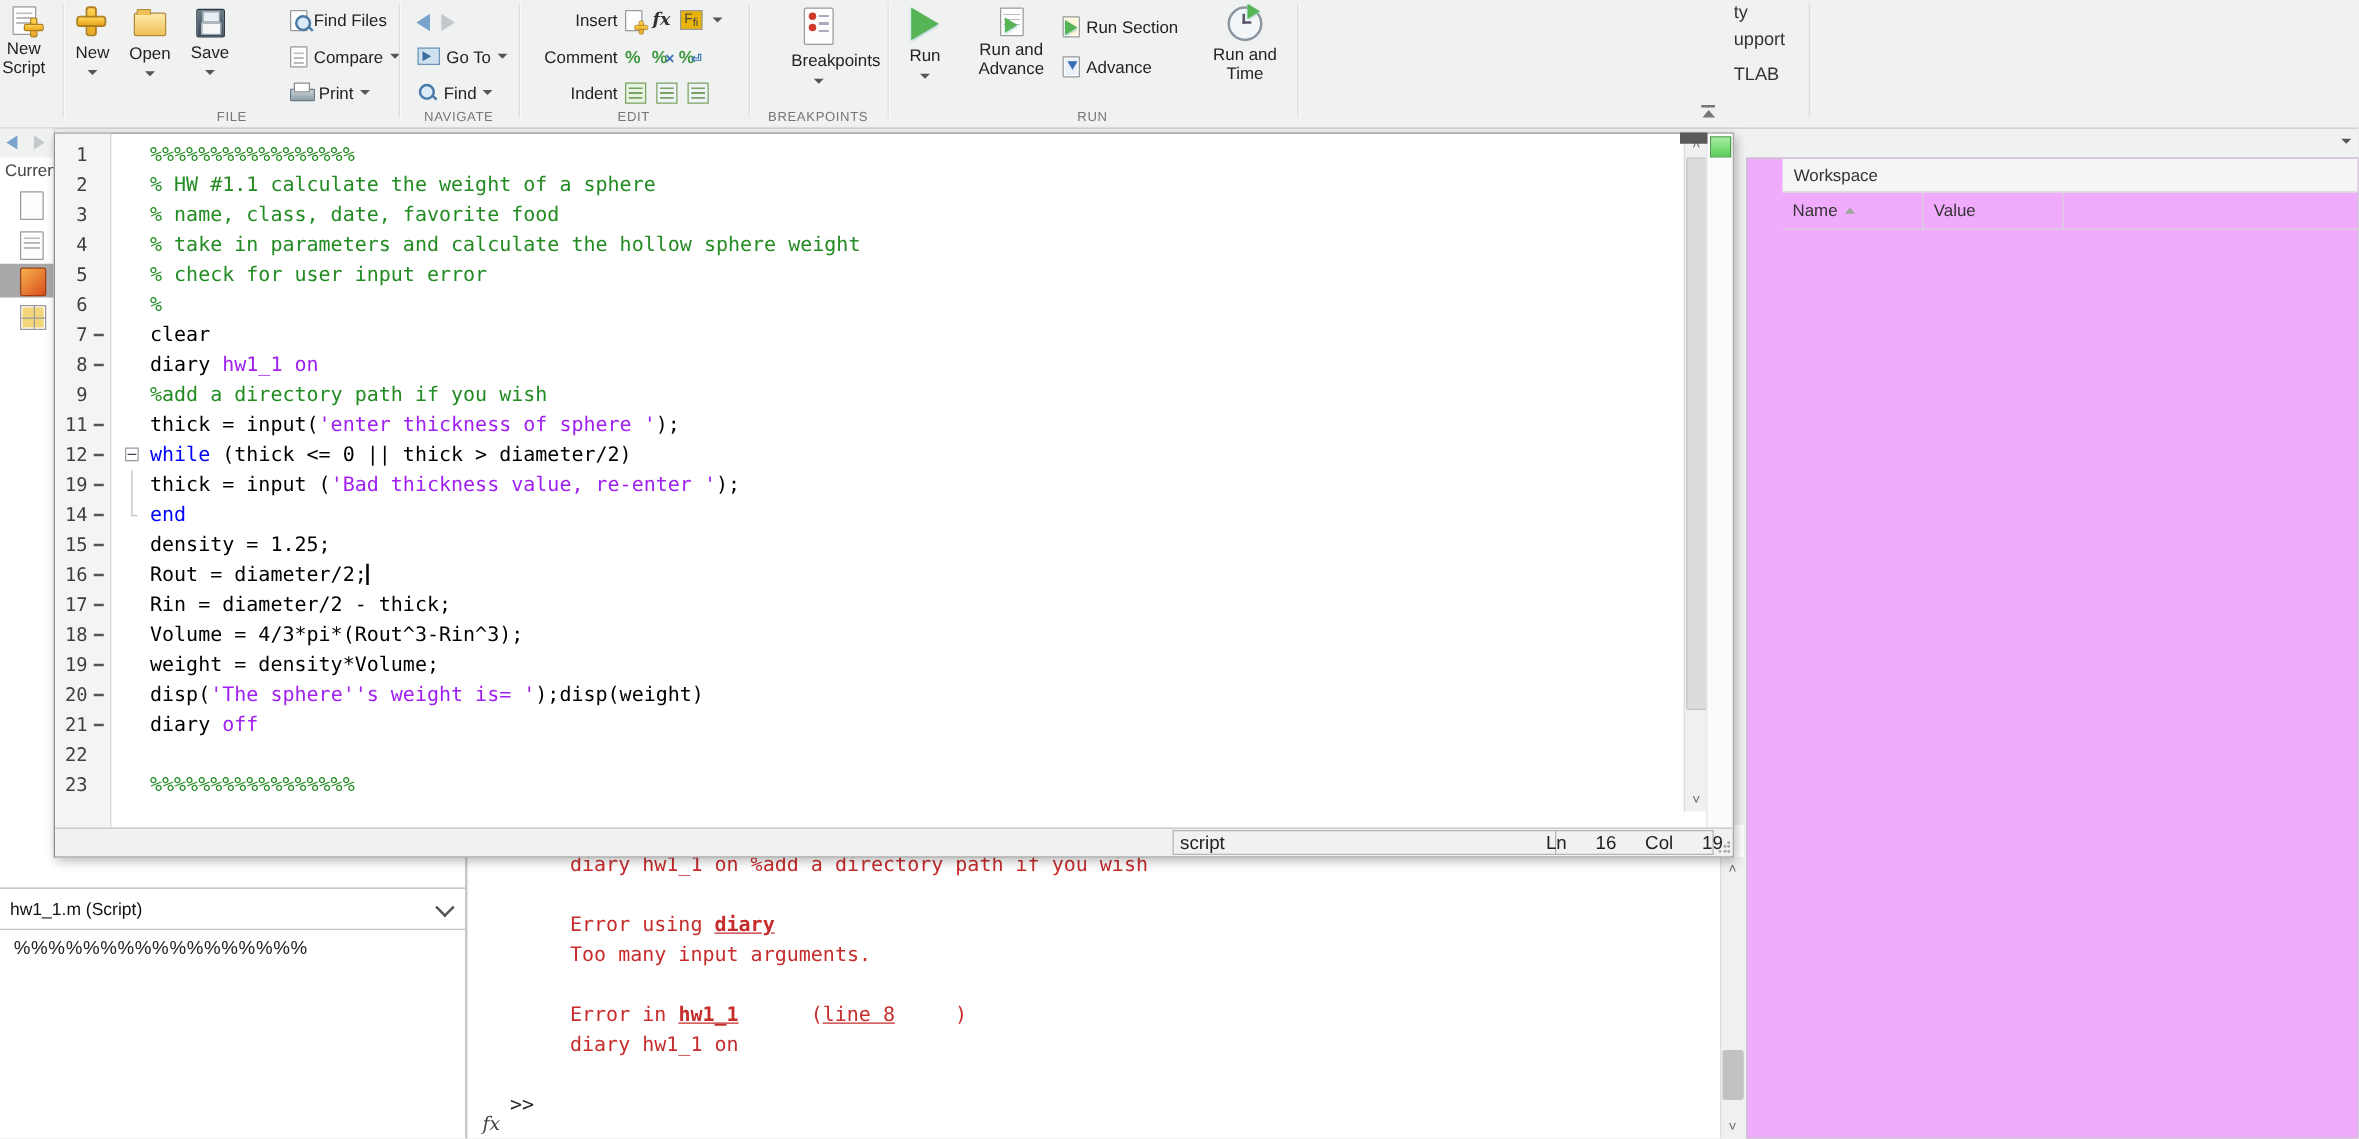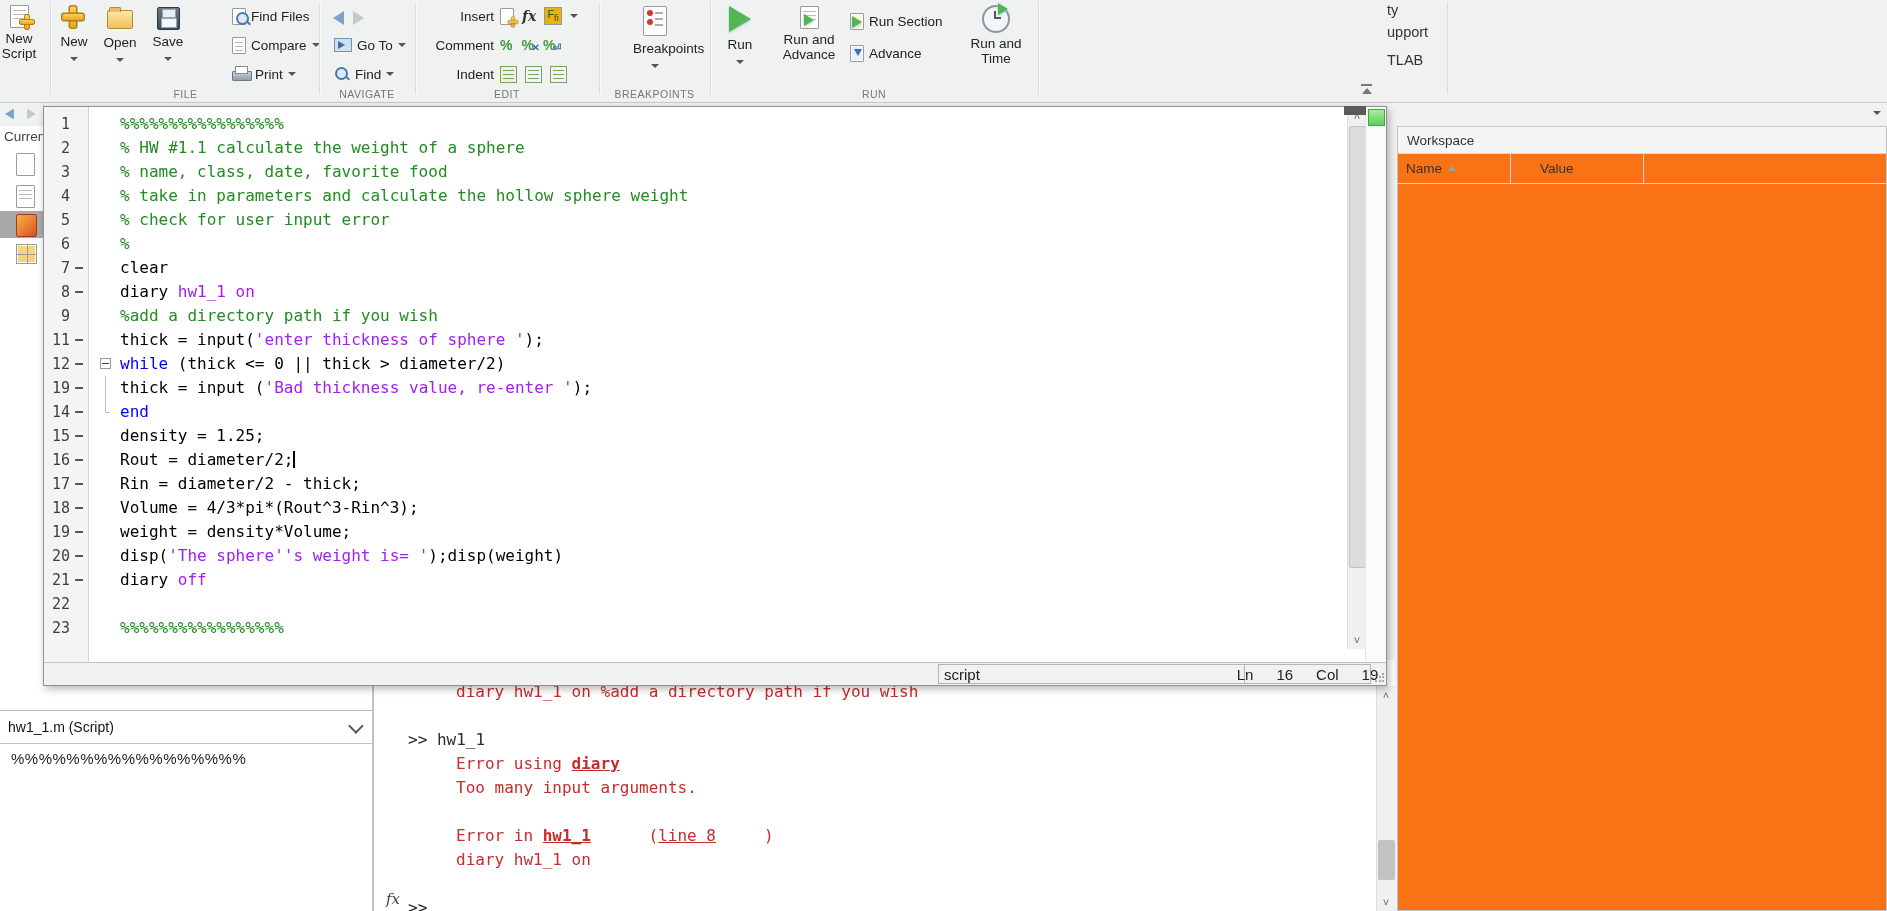--- a/index.html
+++ b/index.html
@@ -121,23 +121,23 @@
   #cmd-sb{position:absolute;right:0;top:26px;width:18px;height:225px;background:#f0f0f0;border-left:1px solid #dcdcdc;}
   
   #details{left:0;top:686px;width:373px;height:225px;background:#fff;border-right:1px solid #c6c6c6;box-sizing:border-box;}
   #file-selector{position:absolute;left:0;right:0;top:24px;height:32px;border-top:1px solid #b9b9b9;border-bottom:1px solid #c3c3c3;display:flex;align-items:center;background:#fff;}
   #file-selector .name{margin-left:8px;font-size:14px;color:#111;}
   .chev{margin-left:auto;margin-right:12px;width:9px;height:9px;border-right:2px solid #555;border-bottom:2px solid #555;transform:rotate(45deg) translateY(-2px);}
   #file-preview{position:absolute;left:11px;top:64px;font-size:15px;color:#222;letter-spacing:.5px;}
   
   #ws-wrap{left:1397px;top:106px;width:490px;height:805px;}
   #ws-menu{position:absolute;right:6px;top:5px;}
-  #workspace{position:absolute;left:0;top:20px;right:0;bottom:0;background:#f97316;border:1px solid #c2c4c4;box-sizing:border-box;}
+  #workspace{position:absolute;left:0;top:20px;right:0;bottom:0;background:#f0abfc;border:1px solid #c2c4c4;box-sizing:border-box;padding-left:28px;}
   #ws-title{height:26px;background:#f4f5f5;border-bottom:1px solid #d5d5d5;display:flex;align-items:center;font-size:13.5px;color:#333;padding-left:9px;}
-  #ws-header{height:29px;display:flex;border-bottom:1px solid #d5d5d5;font-size:13.5px;color:#333;gap:21px;}
+  #ws-header{height:29px;display:flex;border-bottom:1px solid #d5d5d5;font-size:13.5px;color:#333;}
   .ws-cell{border-right:1px solid #d5d5d5;display:flex;align-items:center;padding-left:8px;box-sizing:border-box;}
   .sort-up{display:inline-block;width:0;height:0;border-left:4px solid transparent;border-right:4px solid transparent;border-bottom:5px solid #9aa59a;margin-left:6px;}
   
   #rib-cut{position:absolute;left:1387px;top:0;width:60px;height:96px;font-size:14.5px;color:#333;}
   #rib-cut div{position:absolute;left:0;white-space:nowrap;}
   #rib-vdiv{position:absolute;left:1447px;top:2px;height:92px;width:1px;background:#dcdddd;}
 </style>
 </head>
 <body>
 
@@ -315,21 +315,20 @@
       <span class="name">hw1_1.m  (Script)</span>
       <span class="chev"></span>
     </div>
     <div id="file-preview">%%%%%%%%%%%%%%%%%</div>
   </div>
 
   <div id="cmdwin" class="abs">
     <div id="cmd-body">
         <div class="cmd-line"><span class="t-e">diary hw1_1 on %add a directory path if you wish</span></div>
         <div class="cmd-line"></div>
-        <div class="cmd-line"><span class="t-p">&gt;&gt; hw1_1</span></div>
         <div class="cmd-line"><span class="t-e">Error using </span><span class="t-eb">diary</span></div>
         <div class="cmd-line"><span class="t-e">Too many input arguments.</span></div>
         <div class="cmd-line"></div>
         <div class="cmd-line"><span class="t-e">Error in </span><span class="t-eb">hw1_1</span><span class="t-e"> (</span><span class="t-eu">line 8</span><span class="t-e">)</span></div>
         <div class="cmd-line"><span class="t-e">diary hw1_1 on</span></div>
         <div class="cmd-line"></div>
         <div class="cmd-line"><span class="t-p">&gt;&gt;</span></div>
       </div>
     <div id="cmd-fx">fx</div>
     <div id="cmd-sb">

